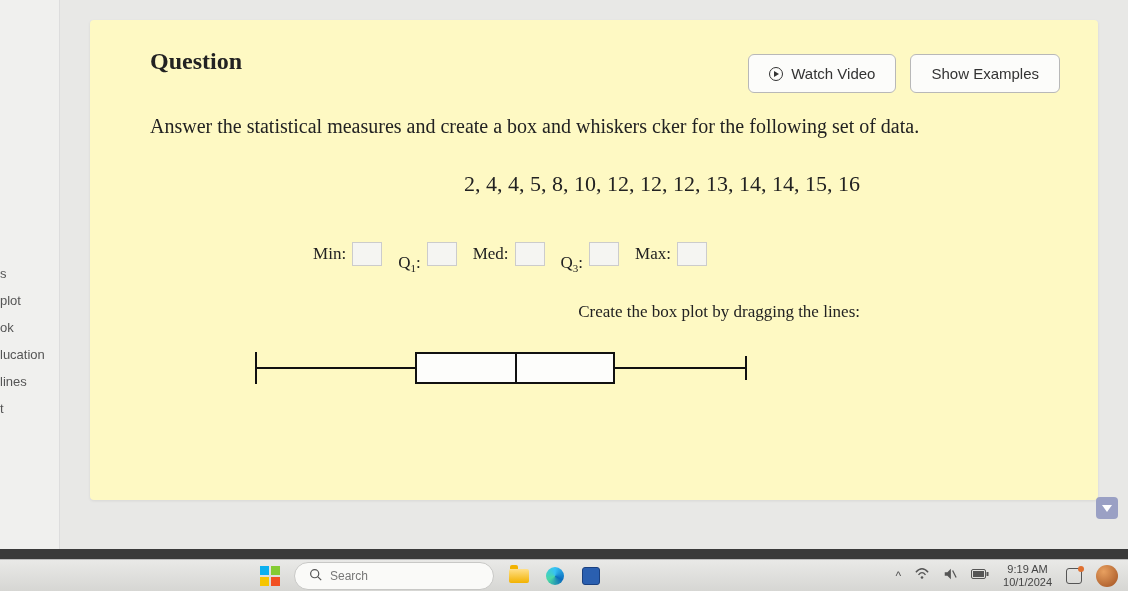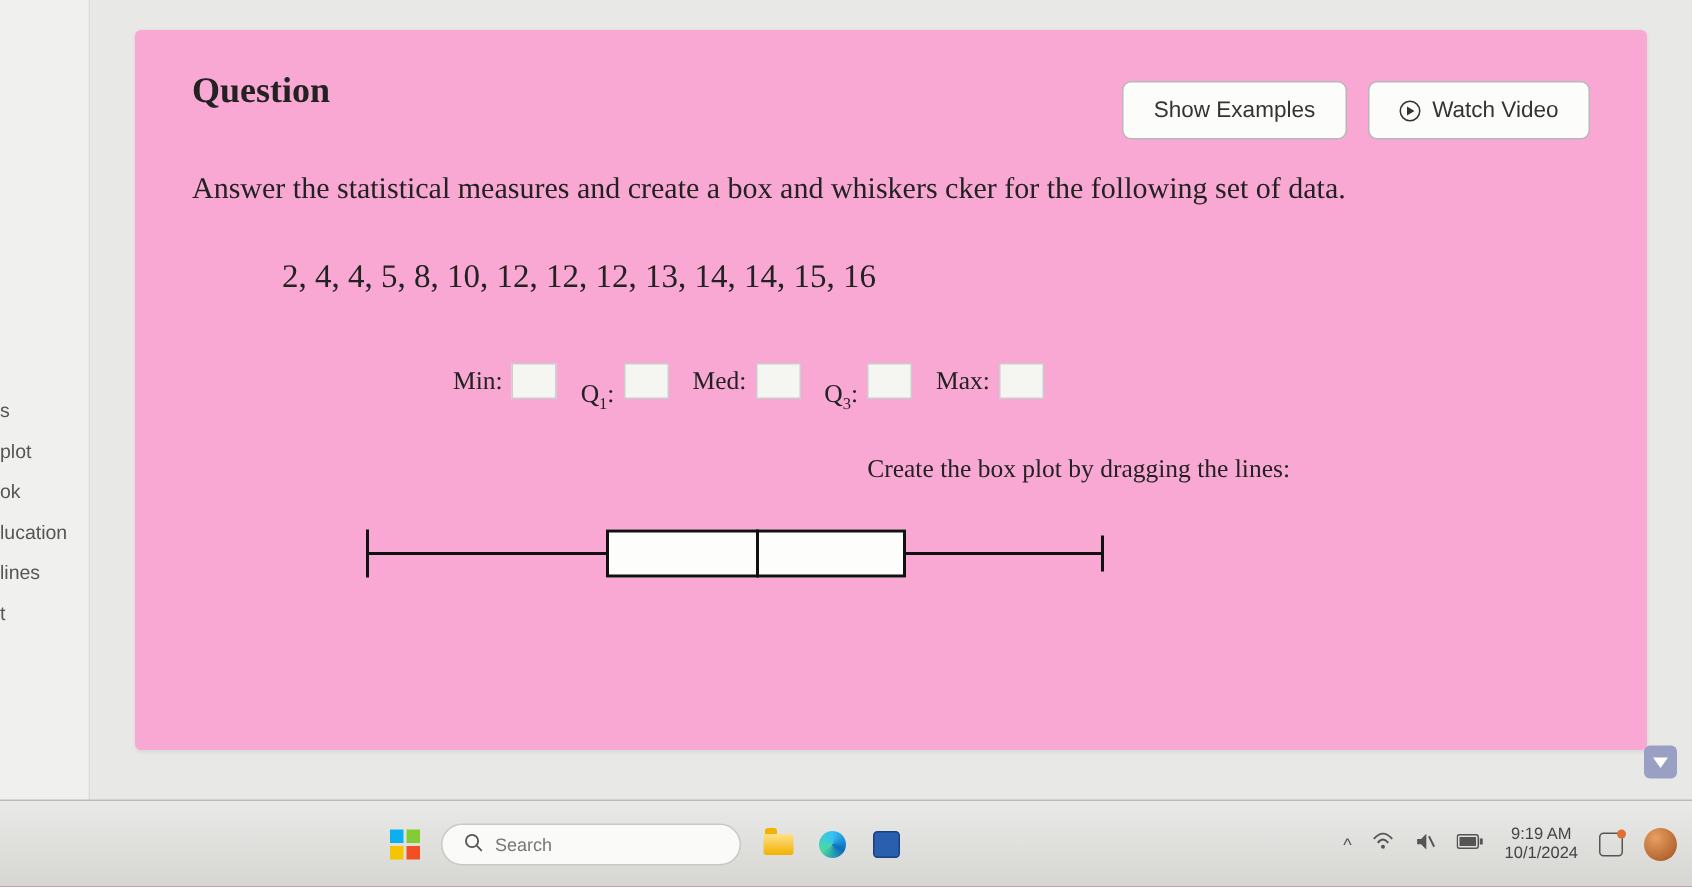--- a/index.html
+++ b/index.html
@@ -30,23 +30,23 @@
     overflow: hidden;
     white-space: nowrap;
     cursor: pointer;
   }
   .main-area {
     flex: 1;
     padding: 20px 30px 10px 30px;
     position: relative;
   }
   .card {
-    background: #f9a8d4;
+    background: #fef9c3;
     border-radius: 4px;
-    padding: 28px 38px 20px 38px;
+    padding: 28px 38px 20px 60px;
     box-shadow: 0 1px 3px rgba(0,0,0,0.08);
     min-height: 480px;
   }
   .card-header {
     display: flex;
     align-items: flex-start;
     margin-bottom: 18px;
   }
   .question-label {
     font-size: 24px;
@@ -88,21 +88,21 @@
     border-bottom: 3px solid transparent;
     margin-left: 1px;
   }
   .prompt {
     font-size: 20px;
     color: #222;
     line-height: 1.5;
     margin-bottom: 30px;
   }
   .data-list {
-    text-align: left;
+    text-align: right;
     font-size: 22px;
     color: #222;
     margin: 0 auto 36px auto;
     padding-left: 60px;
     padding-right: 200px;
   }
   .measures-row {
     display: flex;
     justify-content: center;
     align-items: center;
@@ -180,21 +180,21 @@
     width: 0; height: 0;
     border-left: 5px solid transparent;
     border-right: 5px solid transparent;
     border-top: 7px solid #fff;
   }
 
   
   .taskbar {
     position: absolute;
     left: 0; right: 0; bottom: 0;
-    height: 58px;
+    height: 32px;
     background: linear-gradient(#e9e9e7, #d6d6d3);
     display: flex;
     align-items: center;
     font-family: 'Segoe UI', Arial, sans-serif;
     font-size: 12px;
     color: #444;
     padding: 0 10px;
     border-top: 1px solid #bbb;
     margin-top: 30px;
   }
@@ -264,25 +264,25 @@
     <div class="sidebar-item">lines</div>
     <div class="sidebar-item">t</div>
   </div>
 
   <div class="main-area">
     <div class="card">
       <div class="card-header">
         <div class="question-label">Question</div>
         <div class="header-buttons">
           <button class="btn">
-            <span>Show Examples</span>
+            <span class="play-icon"></span>
+            <span>Watch Video</span>
           </button>
           <button class="btn">
-            <span class="play-icon"></span>
-            <span>Watch Video</span>
+            <span>Show Examples</span>
           </button>
         </div>
       </div>
 
       <div class="prompt">Answer the statistical measures and create a box and whiskers cker for the following set of data.</div>
 
       <div class="data-list">2, 4, 4, 5, 8, 10, 12, 12, 12, 13, 14, 14, 15, 16</div>
 
       <div class="measures-row">
         <span class="measure-label">Min:</span>

